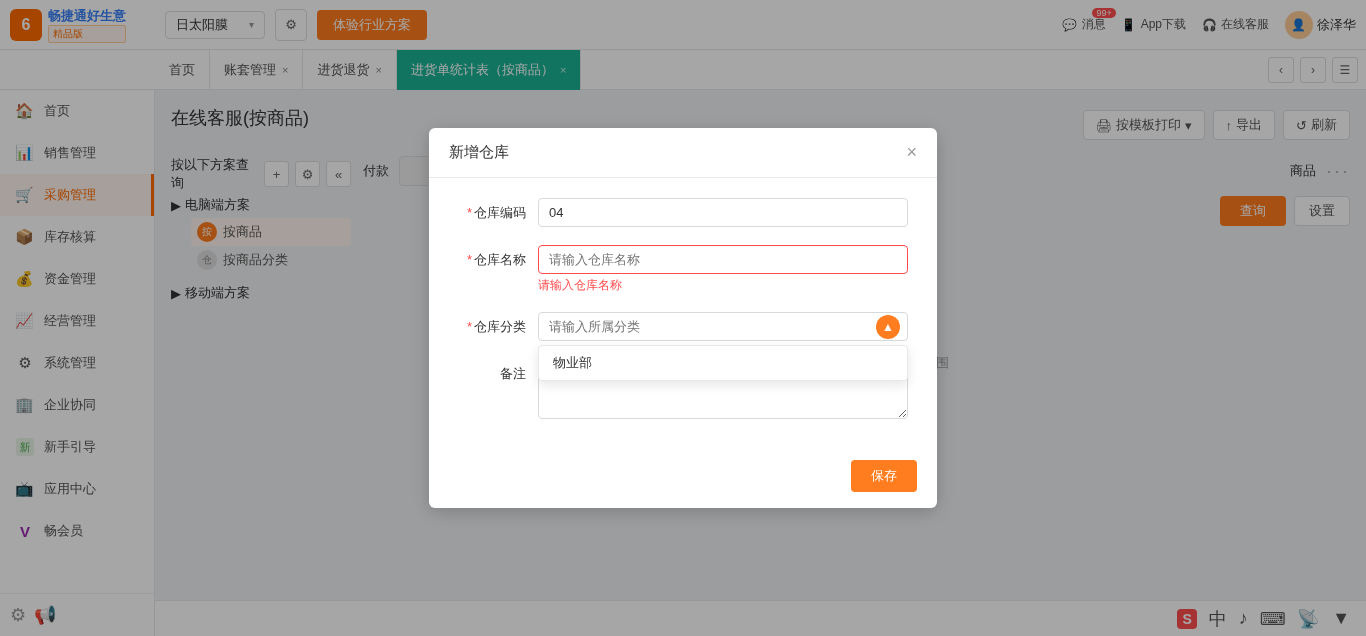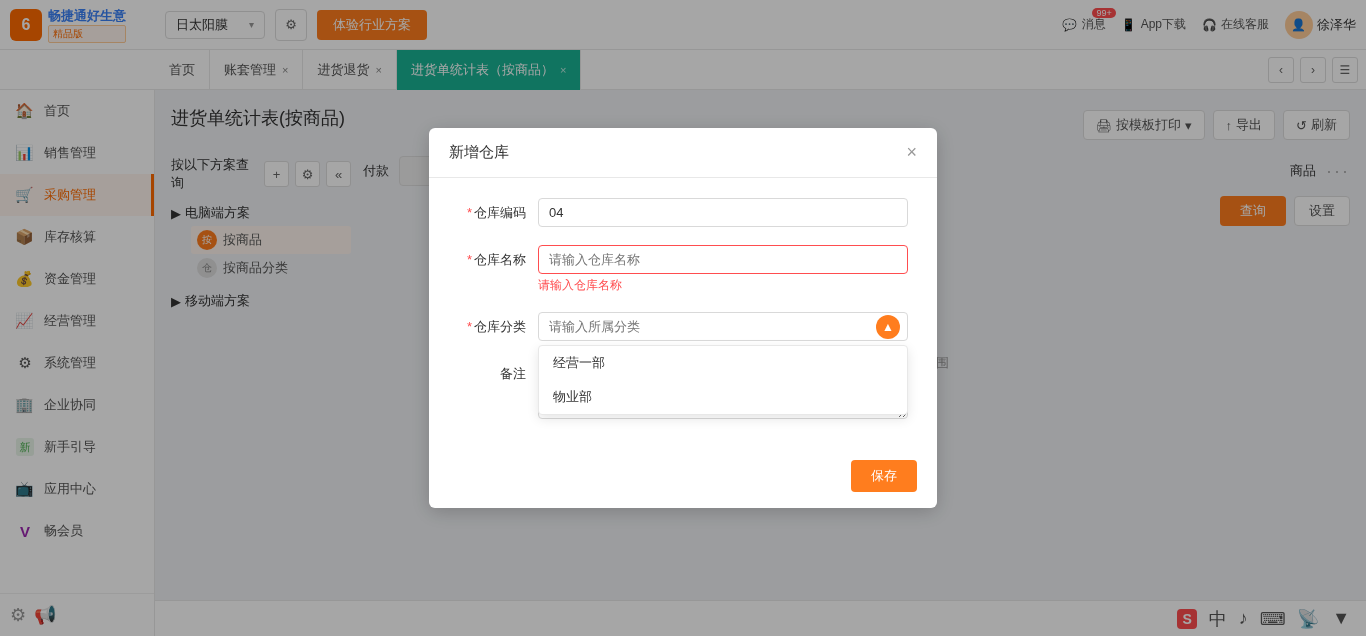--- a/index.html
+++ b/index.html
@@ -285,42 +285,42 @@
       <span>畅会员</span>
     </div>
     <div class="sidebar-bottom">
       <span class="sidebar-bottom-btn">⚙</span>
       <span class="sidebar-bottom-btn">📢</span>
     </div>
   </div>
 
   <div class="content-area">
     <div style="display:flex;align-items:center;justify-content:space-between;margin-bottom:12px;">
-      <div class="page-title">进货单统计表(按商品)</div>
+      <div class="page-title">在线客服(按商品)</div>
       <div class="page-toolbar" style="position:relative;top:auto;right:auto;">
         <div class="toolbar-btn">
           <span>🖨</span>
           <span>按模板打印</span>
           <span>▾</span>
         </div>
         <div class="toolbar-btn">
           <span>↑</span>
           <span>导出</span>
         </div>
         <div class="toolbar-btn">
           <span>↺</span>
           <span>刷新</span>
         </div>
       </div>
     </div>
 
     <div style="display:flex;gap:12px;">
 
       <div style="width:180px;flex-shrink:0;">
-        <div style="display:flex;align-items:center;gap:6px;margin-bottom:8px;">
+        <div style="display:flex;align-items:center;gap:6px;">
           <span style="font-size:13px;color:#333;">按以下方案查询</span>
           <div class="icon-btn">+</div>
           <div class="icon-btn">⚙</div>
           <div class="icon-btn">«</div>
         </div>
         <div class="scheme-group">
           <div class="scheme-header">
             <span>▶</span>
             <span>电脑端方案</span>
           </div>
@@ -402,21 +402,20 @@
 
     <div class="form-row">
       <div class="form-label">
         <span class="required">*</span><span>仓库分类</span>
       </div>
       <div class="form-control-wrap select-input-wrap" style="position:relative;">
         <input class="select-input" type="text" placeholder="请输入所属分类" style="">
         <div class="select-arrow">▲</div>
         
         <div class="dropdown-list">
-          <div class="dropdown-item">经营一部</div>
           <div class="dropdown-item">物业部</div>
         </div>
       </div>
     </div>
 
     <div class="form-row">
       <div class="form-label">
         <span>备注</span>
       </div>
       <div class="form-control-wrap">

